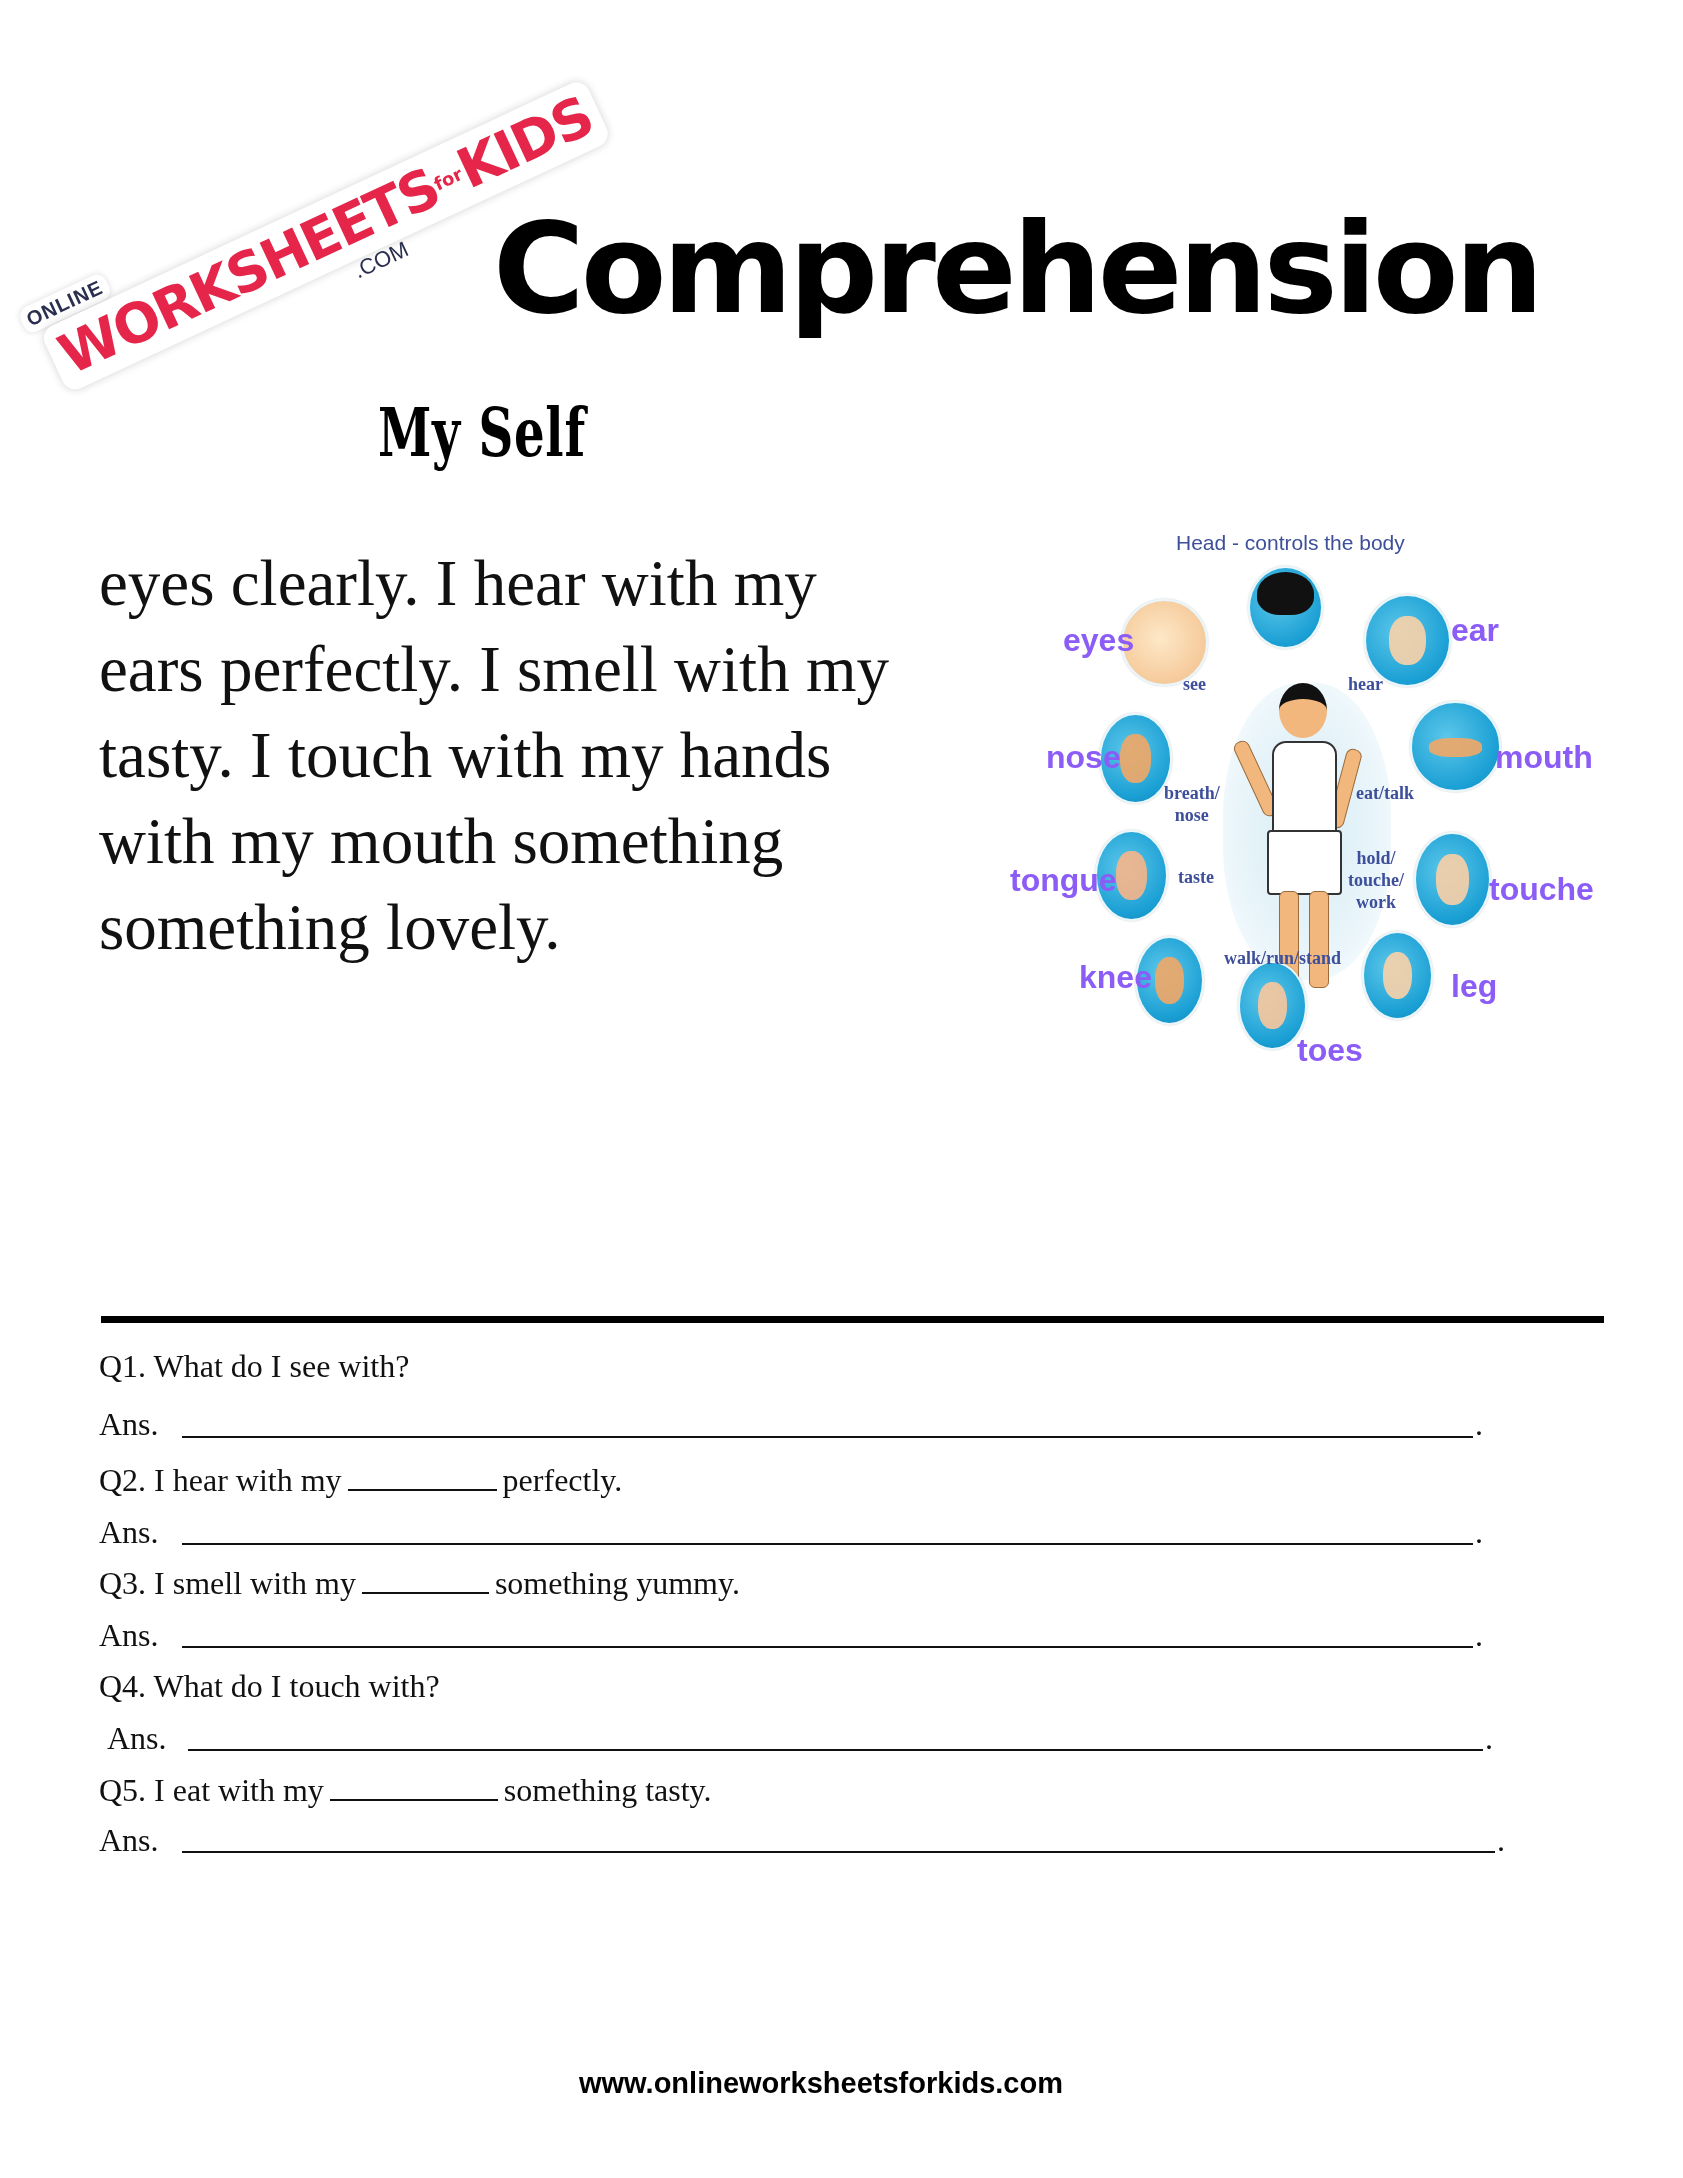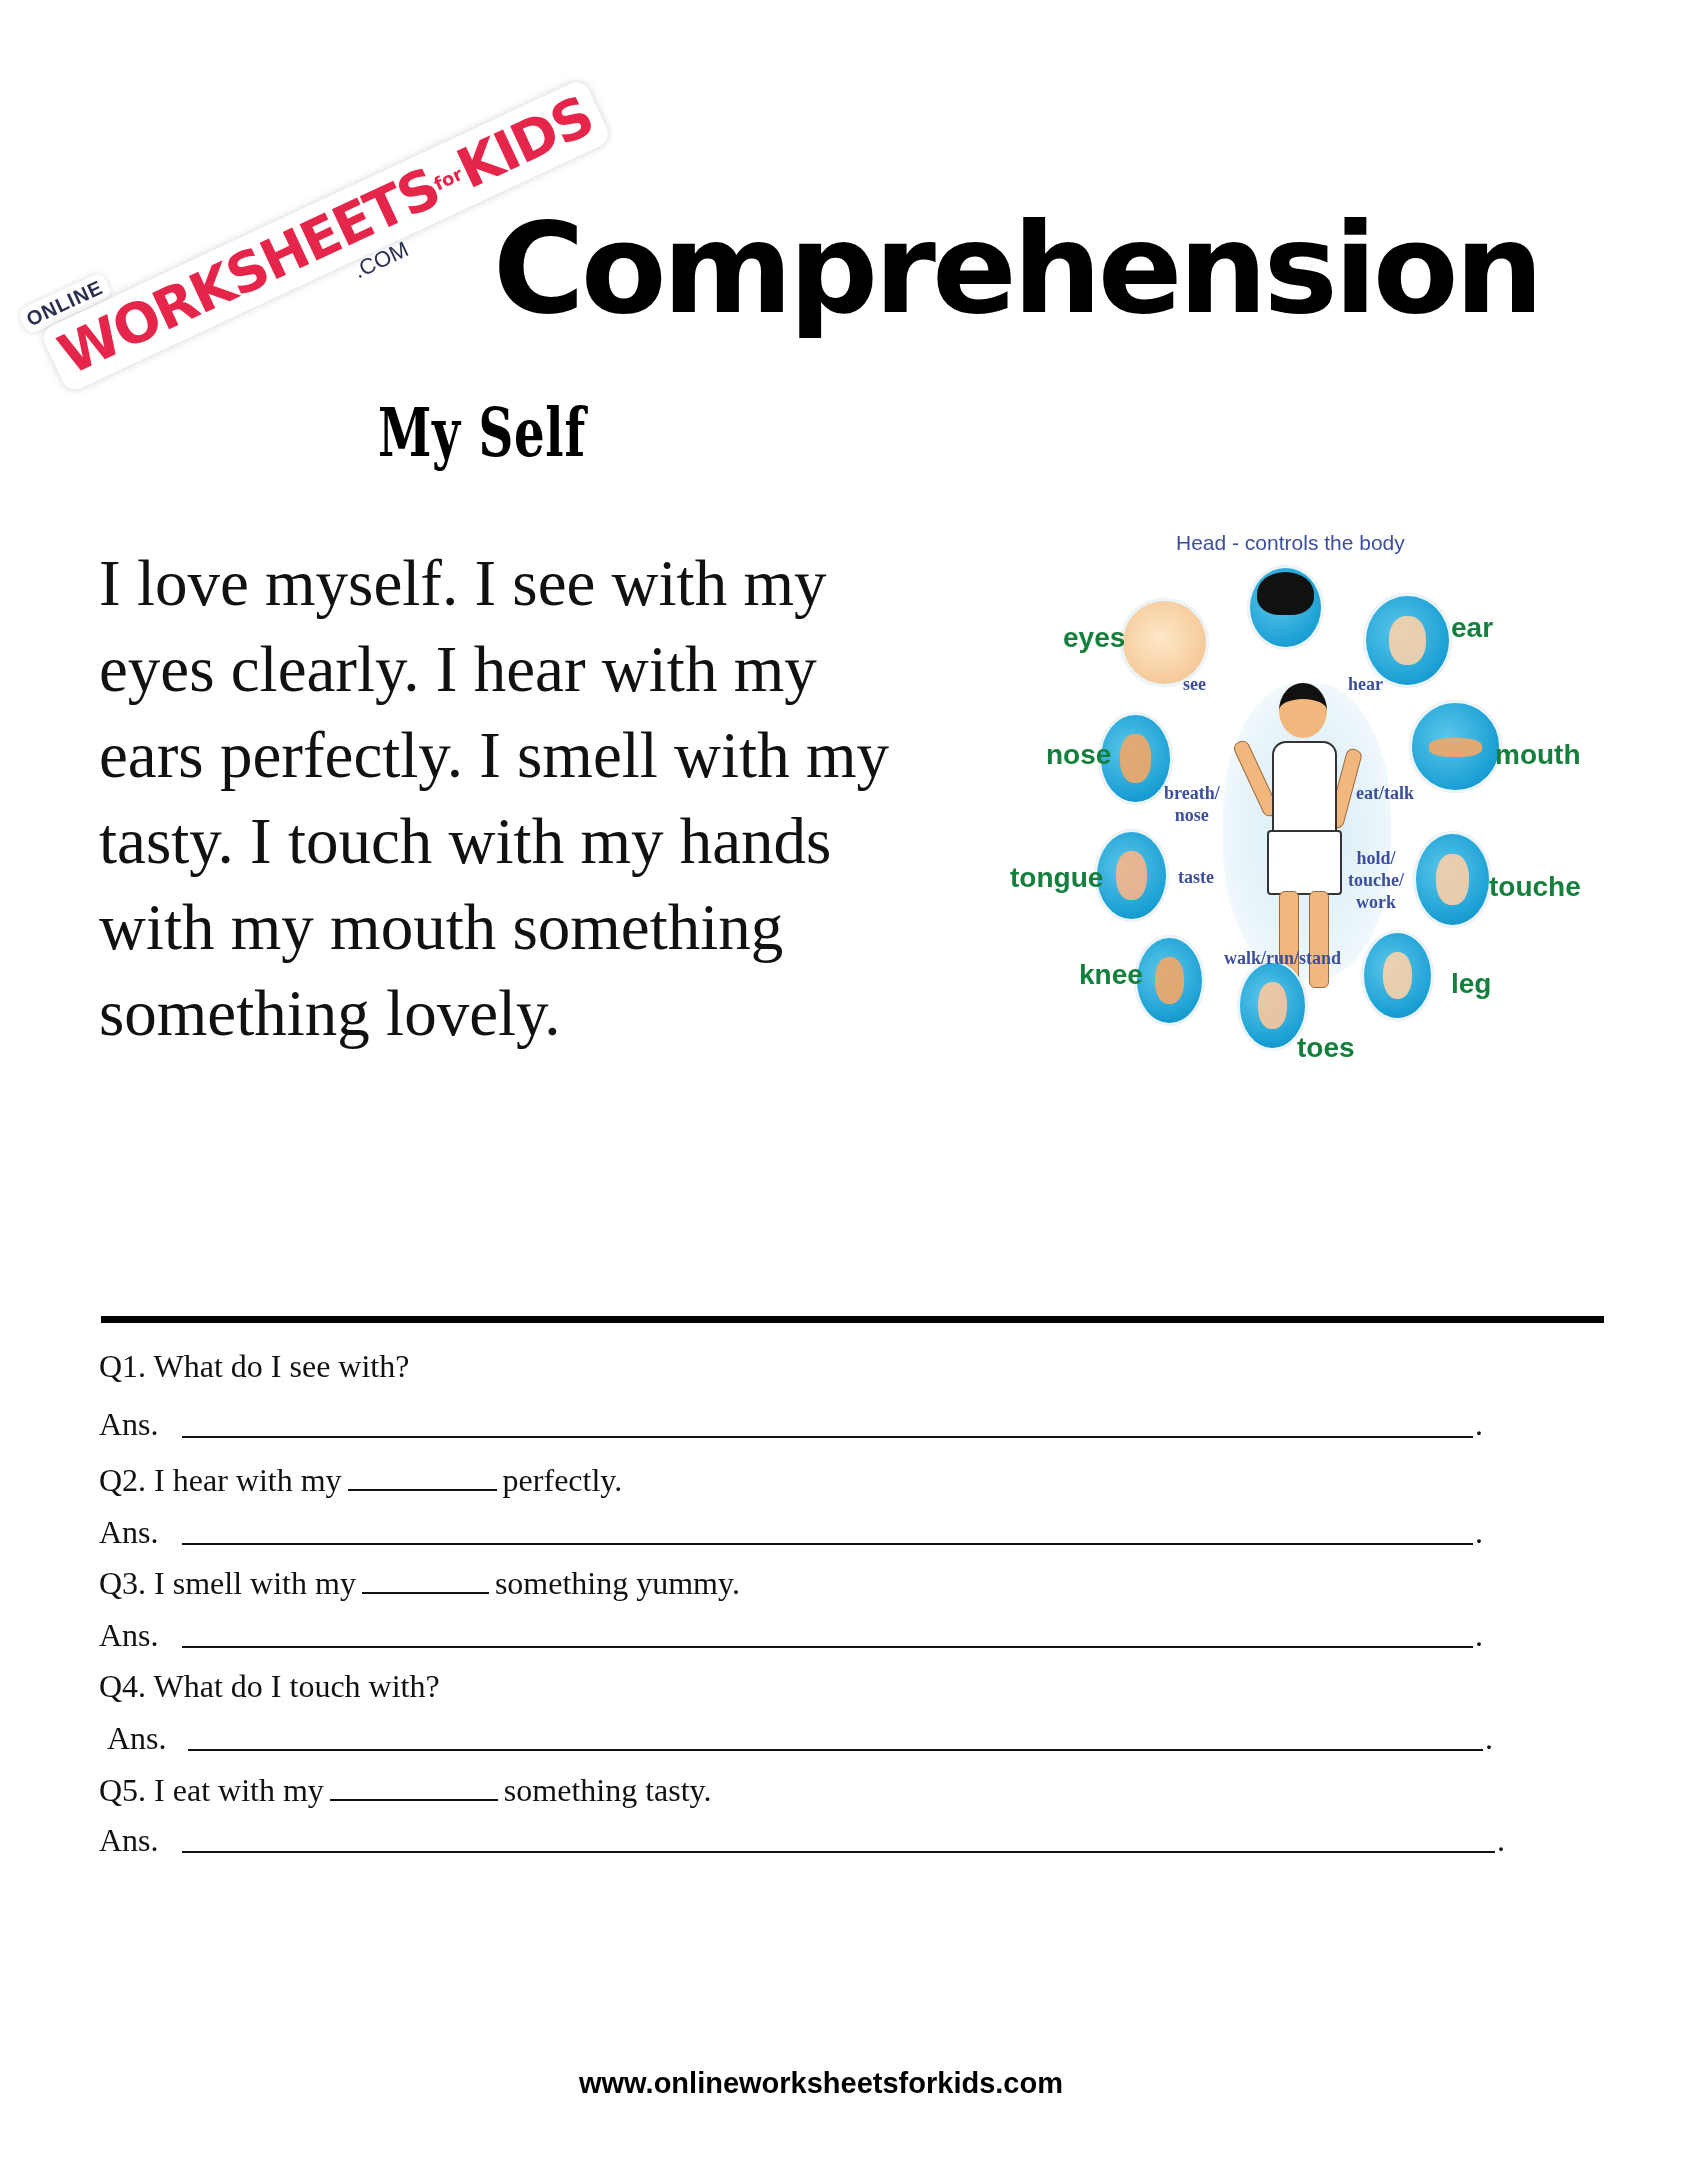--- a/index.html
+++ b/index.html
@@ -18,21 +18,21 @@
   .passage { position:absolute; left:99px; top:540px; width:891px; font-family:"Liberation Serif", serif; font-size:65px; line-height:86px; color:#111; }
   .passage div { white-space:nowrap; }
 
   
   .diagram { position:absolute; left:1000px; top:515px; width:594px; height:554px; }
   .diag-caption { position:absolute; left:176px; top:16px; font-family:"Liberation Sans", sans-serif; font-weight:400; font-size:21px; color:#3d4f9a; white-space:nowrap; }
   .circle { position:absolute; border-radius:50%; background:radial-gradient(circle at 40% 40%, #5cc7ea 0%, #1a9fd4 70%, #1485b8 100%); border:2px solid #e9f6fb; box-shadow:0 0 2px rgba(0,0,0,0.25); }
   .circle.skin { background:radial-gradient(circle at 45% 45%, #fde8c8 0%, #f5c897 75%, #e0ad78 100%); }
   .circle .inner { position:absolute; left:28%; top:22%; width:44%; height:56%; border-radius:45%; background:#f2a766; opacity:0.9; }
   .circle .hair { position:absolute; left:10%; top:5%; width:80%; height:55%; border-radius:50% 50% 40% 40%; background:#111; }
-  .part-label { position:absolute; font-family:"Liberation Sans", sans-serif; font-weight:700; font-size:28px; color:#15803d; white-space:nowrap; }
+  .part-label { position:absolute; font-family:"Liberation Sans", sans-serif; font-weight:700; font-size:32px; color:#8b5cf6; white-space:nowrap; }
   .verb-label { position:absolute; font-family:"Liberation Serif", serif; font-weight:700; font-size:18px; color:#3d4f9a; white-space:nowrap; text-align:center; line-height:22px; }
   .boy-bg { position:absolute; left:223px; top:168px; width:168px; height:297px; border-radius:45%; background:radial-gradient(ellipse at center, #d6ecf5 0%, #e9f5fa 60%, rgba(255,255,255,0) 100%); }
   .boy-head { position:absolute; left:279px; top:168px; width:48px; height:55px; border-radius:50%; background:#f2b77c; border-top:16px solid #111; box-sizing:border-box; }
   .boy-vest { position:absolute; left:272px; top:226px; width:61px; height:91px; background:#fff; border:2px solid #333; border-radius:14px 14px 6px 6px; }
   .boy-shorts { position:absolute; left:267px; top:315px; width:71px; height:61px; background:#fff; border:2px solid #333; border-radius:4px; }
   .boy-leg { position:absolute; top:376px; width:18px; height:95px; background:#f2b77c; border:1px solid #9a6a3a; border-radius:6px; }
   .boy-arm { position:absolute; width:14px; height:79px; background:#f2b77c; border:1px solid #9a6a3a; border-radius:7px; }
 
   .rule { position:absolute; left:101px; top:1316px; width:1503px; height:7px; background:#000; }
 
@@ -49,21 +49,20 @@
 <div class="logo">
   <span class="logo-online">ONLINE</span>
   <span class="logo-main"><span>WORKSHEETS</span><span class="for">for</span><span>KIDS</span></span>
   <span class="logo-com">.COM</span>
 </div>
 
 <div class="title">Comprehension</div>
 <div class="subtitle">My Self</div>
 
 <div class="passage">
-  <div>I love myself. I see with my</div>
   <div>eyes clearly. I hear with my</div>
   <div>ears perfectly. I smell with my</div>
   <div>tasty. I touch with my hands</div>
   <div>with my mouth something</div>
   <div>something lovely.</div>
 </div>
 
 <div class="diagram">
   <div class="diag-caption">Head - controls the body</div>
 

